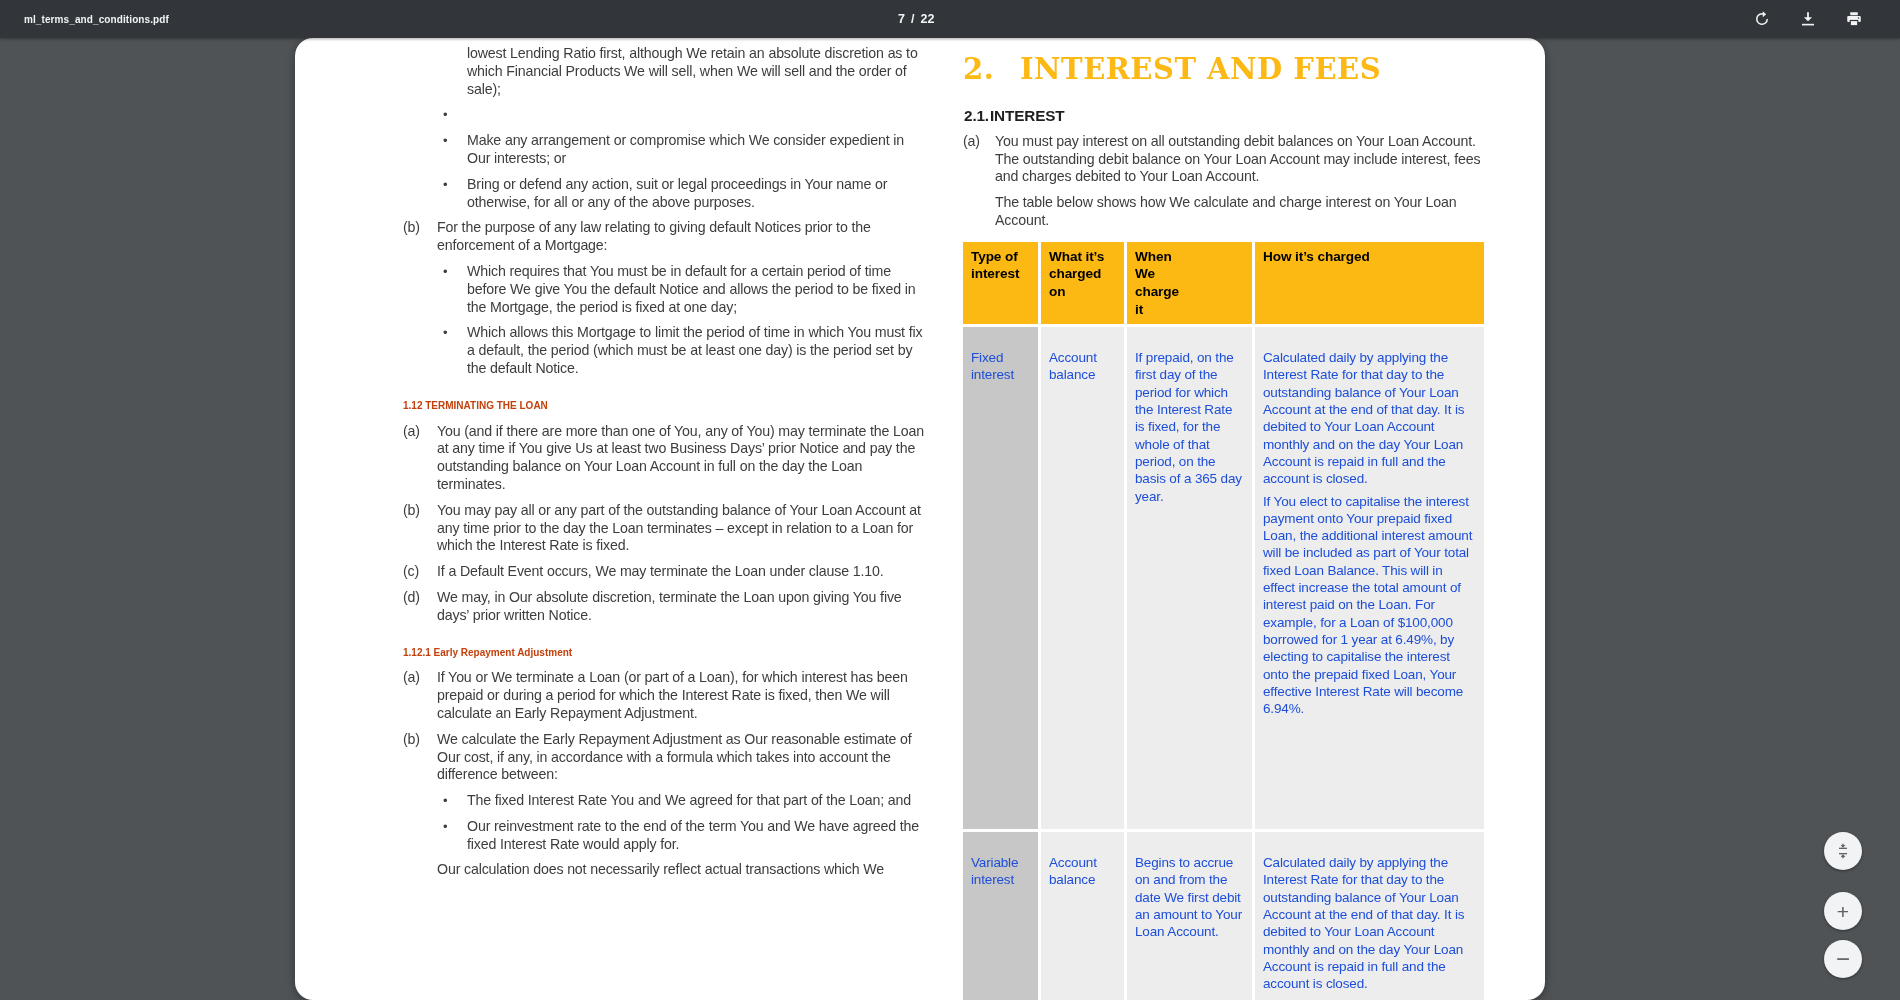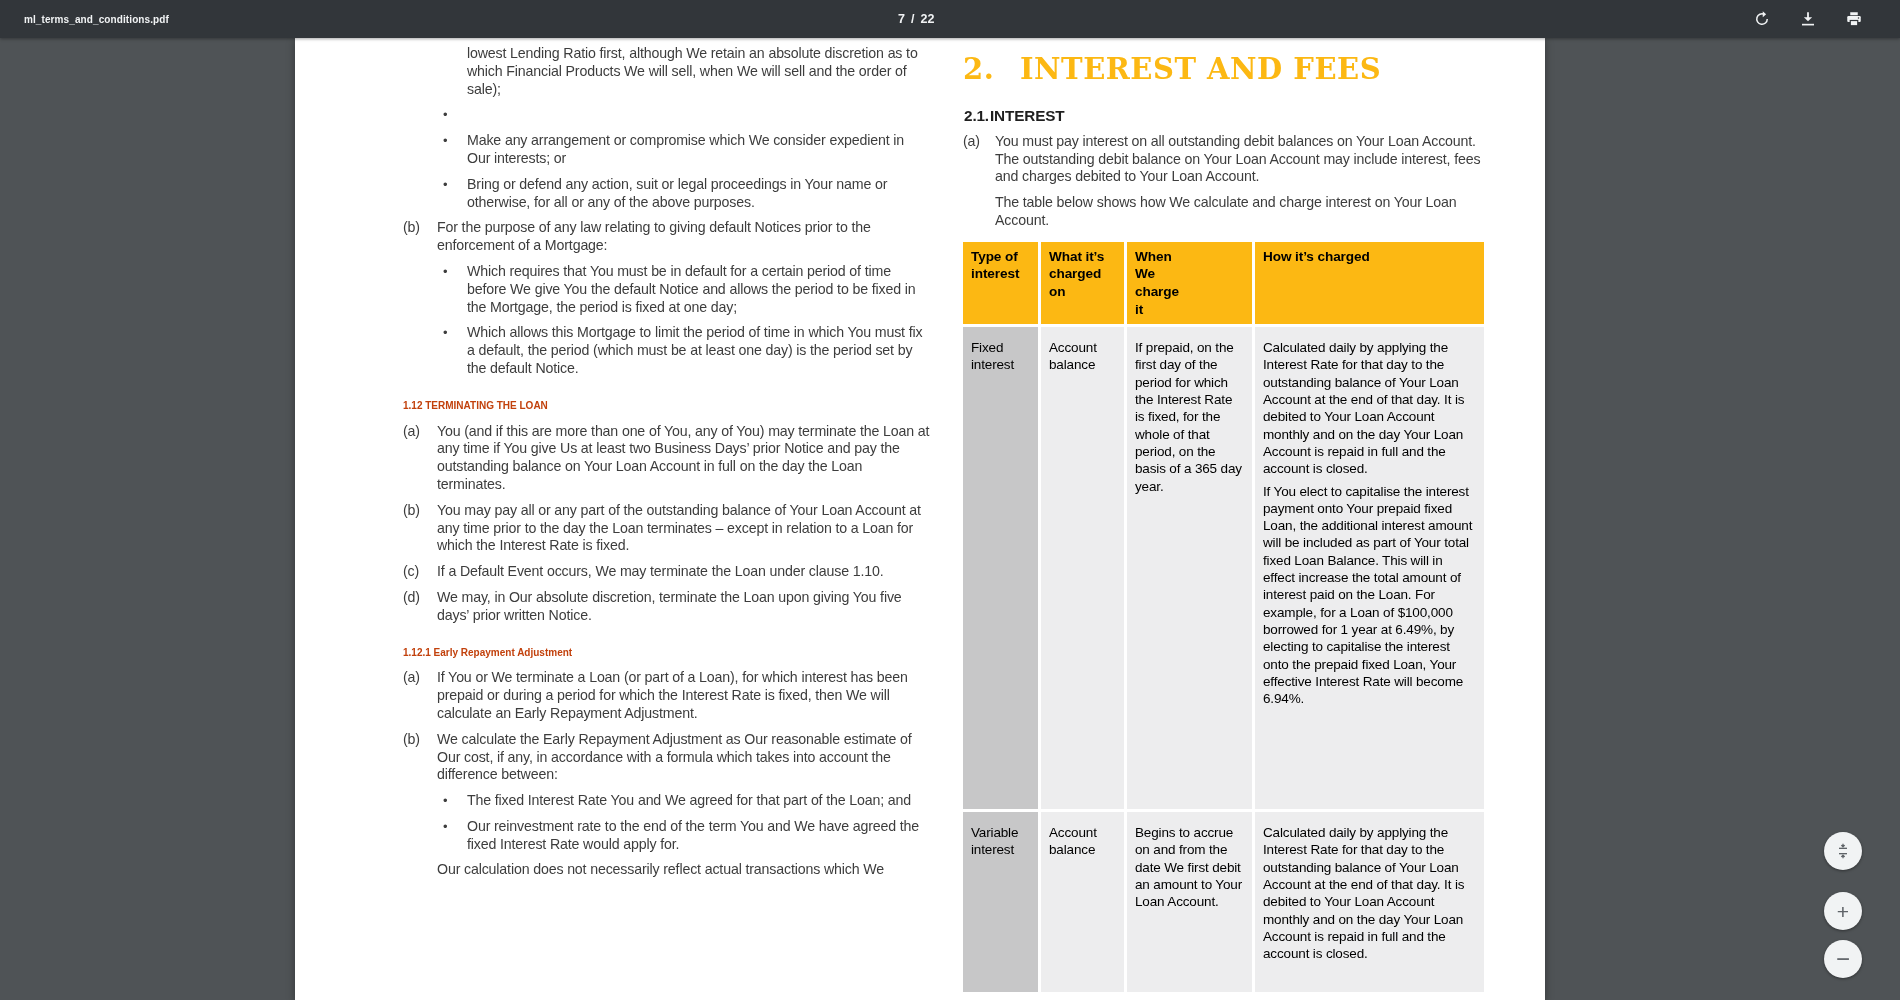--- a/index.html
+++ b/index.html
@@ -17,21 +17,21 @@
                   align-items:center;font-size:12.5px;font-weight:bold;gap:6px;}
   .toolbar-actions{position:absolute;right:30px;top:0;height:38px;display:flex;
                    align-items:center;gap:14px;}
   .tbtn{width:32px;height:32px;border:none;background:transparent;border-radius:50%;
         display:flex;align-items:center;justify-content:center;cursor:pointer;padding:0;}
   .tbtn svg{display:block;}
 
   
   .page{position:absolute;left:295px;top:38px;width:1250px;height:962px;background:#ffffff;
         box-shadow:0 2px 8px rgba(0,0,0,.35);overflow:hidden;}
-  .doc{color:#3d3d3d;font-size:14.2px;line-height:17.8px;letter-spacing:-.15px;}
+  .doc{color:#3d3d3d;font-size:14.2px;line-height:17.8px;letter-spacing:-.15px;border-radius:18px;}
 
   .col-left{position:absolute;left:108px;top:0;width:527px;}
   .col-right{position:absolute;left:668px;top:0;width:527px;}
 
   
   .blk{display:flex;margin-top:8px;}
   .blk .mk{flex:0 0 34px;}
   .blk .tx{flex:1 1 auto;}
   .blk.bullet .mk{flex:0 0 24px;margin-left:40px;font-size:13px;}
   .blk.bullet-continuation{display:block;padding-left:64px;margin-top:0;}
@@ -52,21 +52,21 @@
   .para-indent{margin-top:8px;padding-left:32px;}
 
   
   table.interest{border-collapse:separate;border-spacing:3px;table-layout:fixed;
                  width:527px;margin-top:9px;margin-left:-3px;}
   table.interest th{background:#fcb813;color:#000000;text-align:left;vertical-align:top;
                  font-size:13.6px;line-height:17.6px;font-weight:bold;
                  padding:6px 8px;height:60px;letter-spacing:-.1px;}
   table.interest th.th-when{padding-right:62px;}
   table.interest td{background:#ededee;vertical-align:top;font-size:13.5px;
-                 line-height:17.3px;padding:12px 8px;letter-spacing:-.15px;color:#000000;margin-top:29px;}
+                 line-height:17.3px;padding:22px 8px;letter-spacing:-.15px;color:#1d4ed8;margin-top:29px;}
   table.interest td.rowlabel{background:#c7c7c8;}
   tr.row-fixed td{height:458px;}
   tr.row-variable td{height:156px;}
   td.how p{margin:0;}
   td.how p + p{margin-top:5px;}
   td.how p:empty{display:none;}
 
   
   .zoom-controls{position:absolute;right:38px;bottom:22px;display:flex;flex-direction:column;
                  align-items:center;z-index:60;}
@@ -147,21 +147,21 @@
         <span class="mk">•</span>
         <span class="tx">Which requires that You must be in default for a certain period of time before We give You the default Notice and allows the period to be fixed in the Mortgage, the period is fixed at one day;</span>
       </div>
       <div class="blk bullet">
         <span class="mk">•</span>
         <span class="tx">Which allows this Mortgage to limit the period of time in which You must fix a default, the period (which must be at least one day) is the period set by the default Notice.</span>
       </div>
       <div class="blk heading">1.12 TERMINATING THE LOAN</div>
       <div class="blk lettered">
         <span class="mk">(a)</span>
-        <span class="tx">You (and if this are more than one of You, any of You) may terminate the Loan at any time if You give Us at least two Business Days’ prior Notice and pay the outstanding balance on Your Loan Account in full on the day the Loan terminates.</span>
+        <span class="tx">You (and if there are more than one of You, any of You) may terminate the Loan at any time if You give Us at least two Business Days’ prior Notice and pay the outstanding balance on Your Loan Account in full on the day the Loan terminates.</span>
       </div>
       <div class="blk lettered">
         <span class="mk">(b)</span>
         <span class="tx">You may pay all or any part of the outstanding balance of Your Loan Account at any time prior to the day the Loan terminates – except in relation to a Loan for which the Interest Rate is fixed.</span>
       </div>
       <div class="blk lettered">
         <span class="mk">(c)</span>
         <span class="tx">If a Default Event occurs, We may terminate the Loan under clause 1.10.</span>
       </div>
       <div class="blk lettered">

